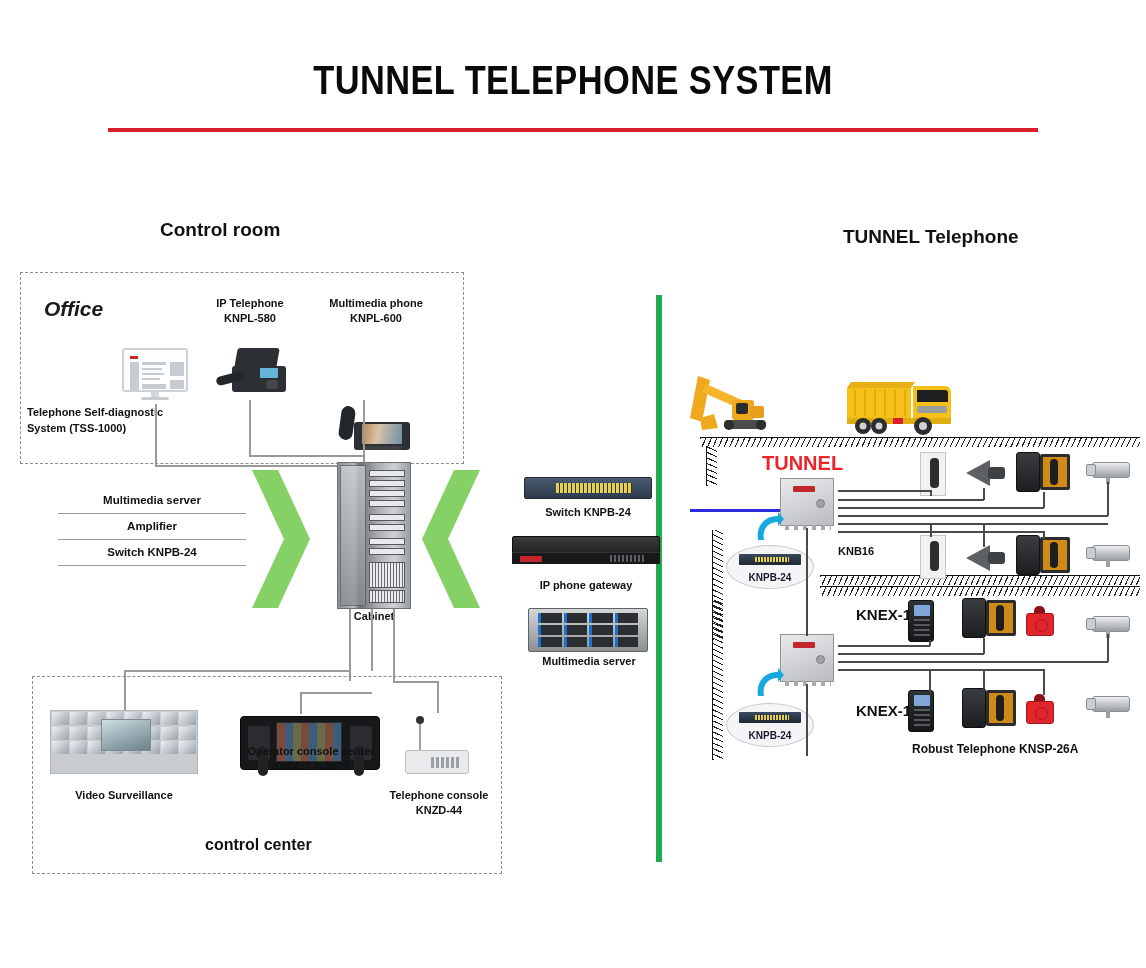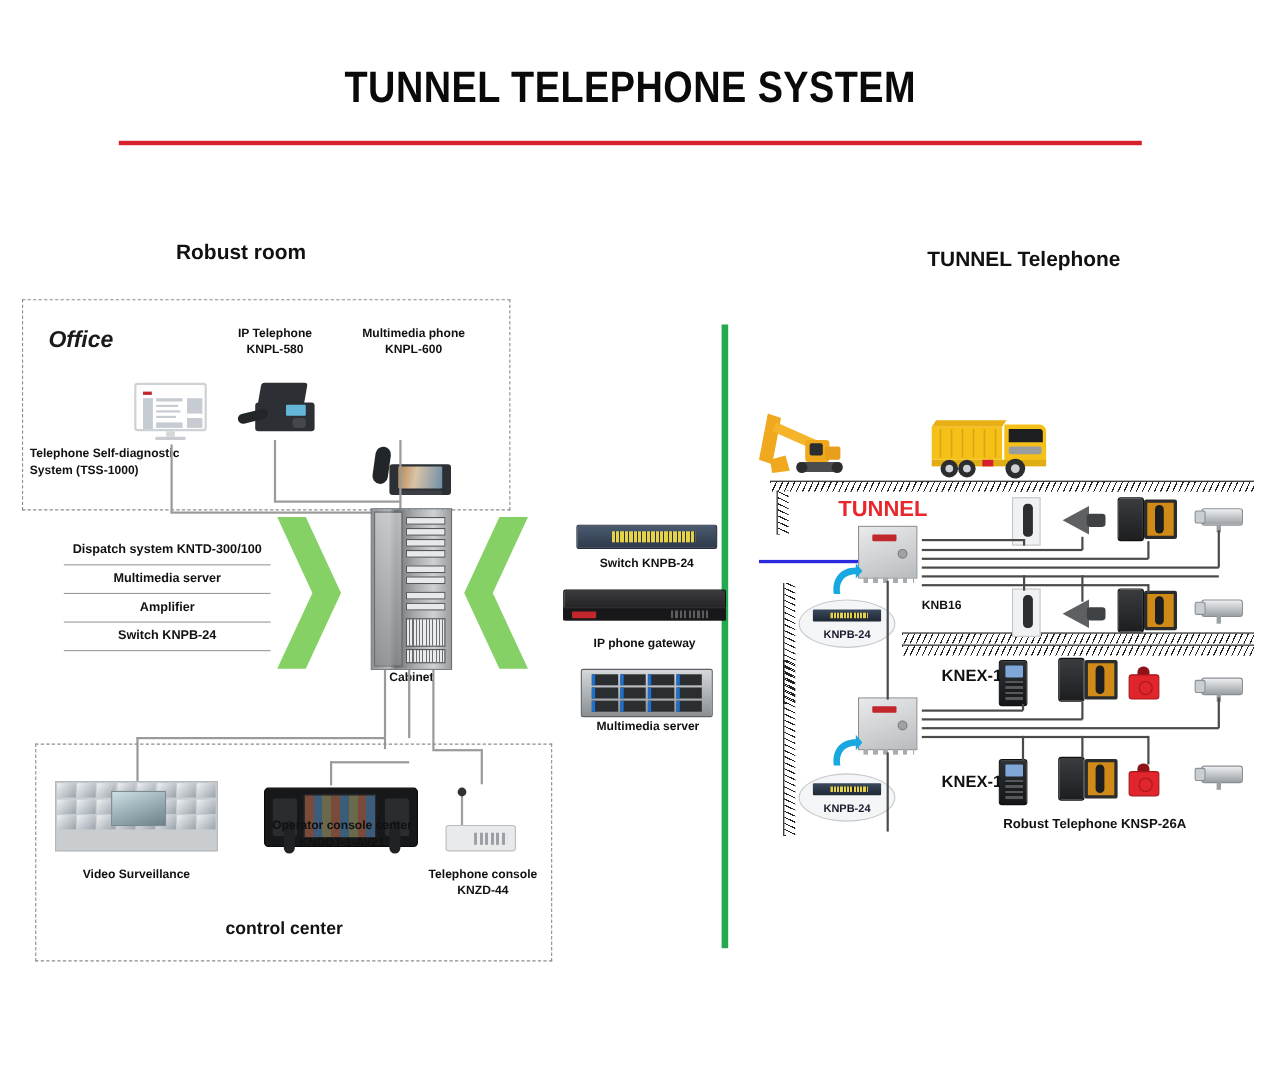--- a/index.html
+++ b/index.html
@@ -183,21 +183,21 @@
   .beacon .bd{position:absolute;left:0;top:7px;width:28px;height:23px;background:#e0252b;border-radius:3px;border:1px solid #a5171c;box-sizing:border-box;}
   .beacon .bd i{position:absolute;left:8px;top:5px;width:11px;height:11px;border:1.5px solid #a5171c;border-radius:50%;display:block;}
   .wire{position:absolute;background:#4a4a4a;}
 </style>
 </head>
 <body>
 
 <div class="abs" id="title">TUNNEL TELEPHONE SYSTEM</div>
 <div class="abs" id="red-rule"></div>
 
-<div class="abs sec-head" id="control-room-head">Robust room</div>
+<div class="abs sec-head" id="control-room-head">Control room</div>
 <div class="abs sec-head" id="tunnel-head">TUNNEL Telephone</div>
 <div class="abs" id="green-divider"></div>
 
 <div class="abs dashed" id="office-box"></div>
 <div class="abs" id="office-label">Office</div>
 
 <div class="abs" id="monitor">
   <div class="screen">
       <div class="scr-in">
     <i style="left:2px;top:2px;width:8px;height:3px;background:#c1272d"></i>
@@ -270,21 +270,20 @@
   <div class="slot" style="top:52px;"></div>
   <div class="slot" style="top:62px;"></div>
   <div class="slot" style="top:76px;"></div>
   <div class="slot" style="top:86px;"></div>
   <div class="vent" style="top:100px;"></div>
   <div class="vent" style="top:128px;height:13px;"></div>
 </div>
 <div class="abs cap" id="cabinet-label">Cabinet</div>
 
 <div class="abs" id="cab-list">
-  <div class="row">Dispatch system KNTD-300/100</div>
   <div class="row">Multimedia server</div>
   <div class="row">Amplifier</div>
   <div class="row">Switch KNPB-24</div>
 </div>
 
 <div class="abs ln lnv" style="left:349px;top:609px;height:72px;"></div>
 <div class="abs ln lnv" style="left:371px;top:609px;height:62px;"></div>
 <div class="abs ln lnv" style="left:393px;top:609px;height:72px;"></div>
 <div class="abs ln lnh" style="left:124px;top:670px;width:226px;"></div>
 <div class="abs ln lnv" style="left:124px;top:670px;height:42px;"></div>

